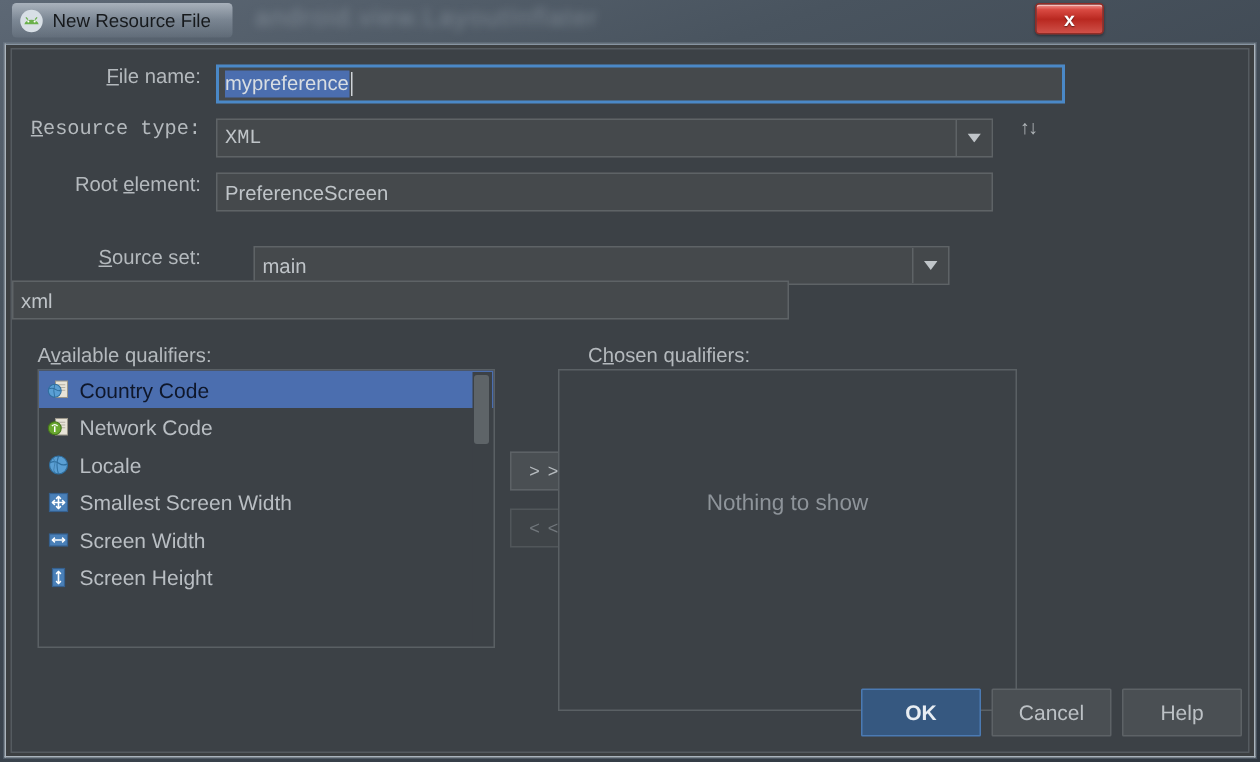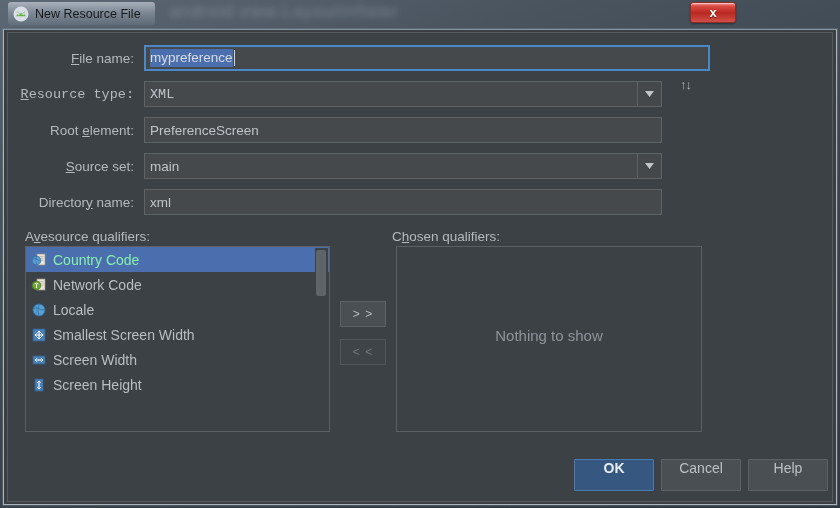--- a/index.html
+++ b/index.html
@@ -98,21 +98,20 @@
     left: 0; top: 0; right: 0; bottom: 0;
     padding: 0;
   }
 
   
   .form-row {
     position: absolute;
     left: 0;
     height: 30px;
     display: flex;
-    align-items: center;
   }
   .form-label {
     width: 136px;
     text-align: right;
     padding-right: 10px;
     font-size: 13.5px;
     color: #b4b9bd;
     white-space: nowrap;
     flex: 0 0 auto;
   }
@@ -199,21 +198,21 @@
     height: 25px;
     display: flex;
     align-items: center;
     padding-left: 5px;
     font-size: 14px;
     color: #b9bec3;
     white-space: nowrap;
   }
   .list-row.selected {
     background: #4b6eaf;
-    color: #86efac;
+    color: #0f172a;
   }
   .row-icon {
     width: 16px; height: 16px;
     margin-right: 6px;
     flex: 0 0 auto;
     display: block;
   }
   .scroll-track {
     position: absolute;
     right: 1px; top: 1px;
@@ -260,21 +259,21 @@
   }
 
   
   .footer-btn {
     position: absolute;
     height: 32px;
     border: 1px solid #5d6266;
     background: #4a4f53;
     color: #bcc1c5;
     font-size: 14px;
-    display: flex; justify-content: center;
+    display: flex; align-items: center; justify-content: center;
     cursor: pointer;
     border-radius: 1px;
   }
   .footer-btn.default {
     background: #365880;
     border: 1px solid #4b7ab3;
     color: #e8edf2;
     font-weight: bold;
   }
 </style>
@@ -329,40 +328,39 @@
         </div>
       </div>
 
       <div class="form-row" style="top:82px; width:100%;">
         <div class="form-label"><span>Root </span><span class="mn">e</span><span>lement:</span></div>
         <div class="text-field" style="width:518px;">
           <span>PreferenceScreen</span>
         </div>
       </div>
 
-      <div class="form-row" style="top:118px; width:100%;">
+      <div class="form-row" style="top:131px; width:100%;gap:25px;">
         <div class="form-label"><span></span><span class="mn">S</span><span>ource set:</span></div>
-        <div class="combo" style="width:518px;">
+        <div class="combo" style="width:464px;">
           <div class="combo-value">main</div>
           <div class="combo-arrow">
             <svg width="9" height="6" viewBox="0 0 9 6">
                   <polygon points="0,0 9,0 4.5,6" fill="#c0c5c9"></polygon>
                 </svg>
           </div>
         </div>
       </div>
 
       <div class="form-row" style="top:154px; width:100%;">
-        <div class="form-label"><span>Director</span><span class="mn">y</span><span> name:</span></div>
         <div class="text-field" style="width:518px;">
           <span>xml</span>
         </div>
       </div>
 
-      <div class="section-label" style="left:17px; top:196px;"><span>A</span><span class="mn">v</span><span>esource qualifiers:</span></div>
+      <div class="section-label" style="left:17px; top:196px;"><span>A</span><span class="mn">v</span><span>ailable qualifiers:</span></div>
       <div class="section-label" style="left:384px; top:196px;"><span>C</span><span class="mn">h</span><span>osen qualifiers:</span></div>
 
       <div class="list-box" style="left:17px; top:213px; width:305px; height:186px;">
 
         <div class="list-row selected">
           <span class="row-icon">
             <svg width="16" height="16" viewBox="0 0 16 16">
               <rect x="6" y="2" width="8" height="11" fill="#e8e4d8" stroke="#9a968a" stroke-width="0.7"></rect>
               <line x1="7.5" y1="4.5" x2="12.5" y2="4.5" stroke="#b4b0a4" stroke-width="0.7"></line>
               <line x1="7.5" y1="6.3" x2="12.5" y2="6.3" stroke="#b4b0a4" stroke-width="0.7"></line>
@@ -441,21 +439,21 @@
         </div>
       </div>
 
       <div class="xfer-btn" style="left:332px; top:268px;">
         <span>&gt; &gt;</span>
       </div>
       <div class="xfer-btn disabled" style="left:332px; top:306px;">
         <span>&lt; &lt;</span>
       </div>
 
-      <div class="empty-box" style="left:388px; top:213px; width:306px; height:186px;">
+      <div class="empty-box" style="left:364px; top:213px; width:306px; height:228px;">
         <span class="empty-text">Nothing to show</span>
       </div>
 
       <div class="footer-btn default" style="left:566px; top:426px; width:80px;">
         <span>OK</span>
       </div>
       <div class="footer-btn" style="left:653px; top:426px; width:80px;">
         <span>Cancel</span>
       </div>
       <div class="footer-btn" style="left:740px; top:426px; width:80px;">

